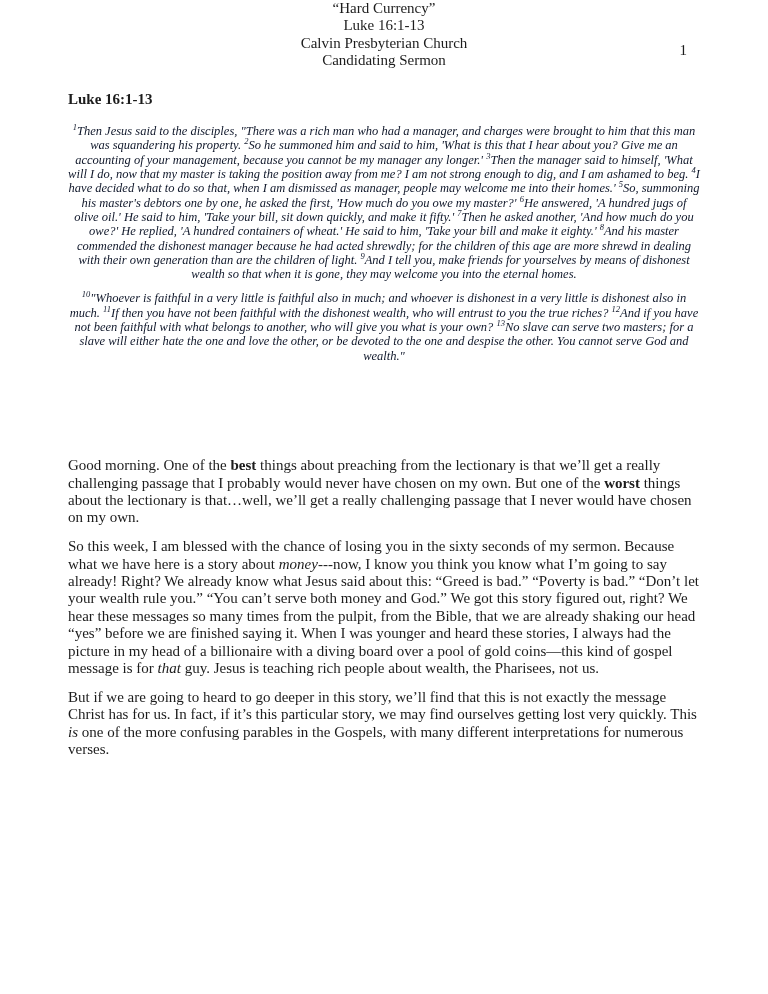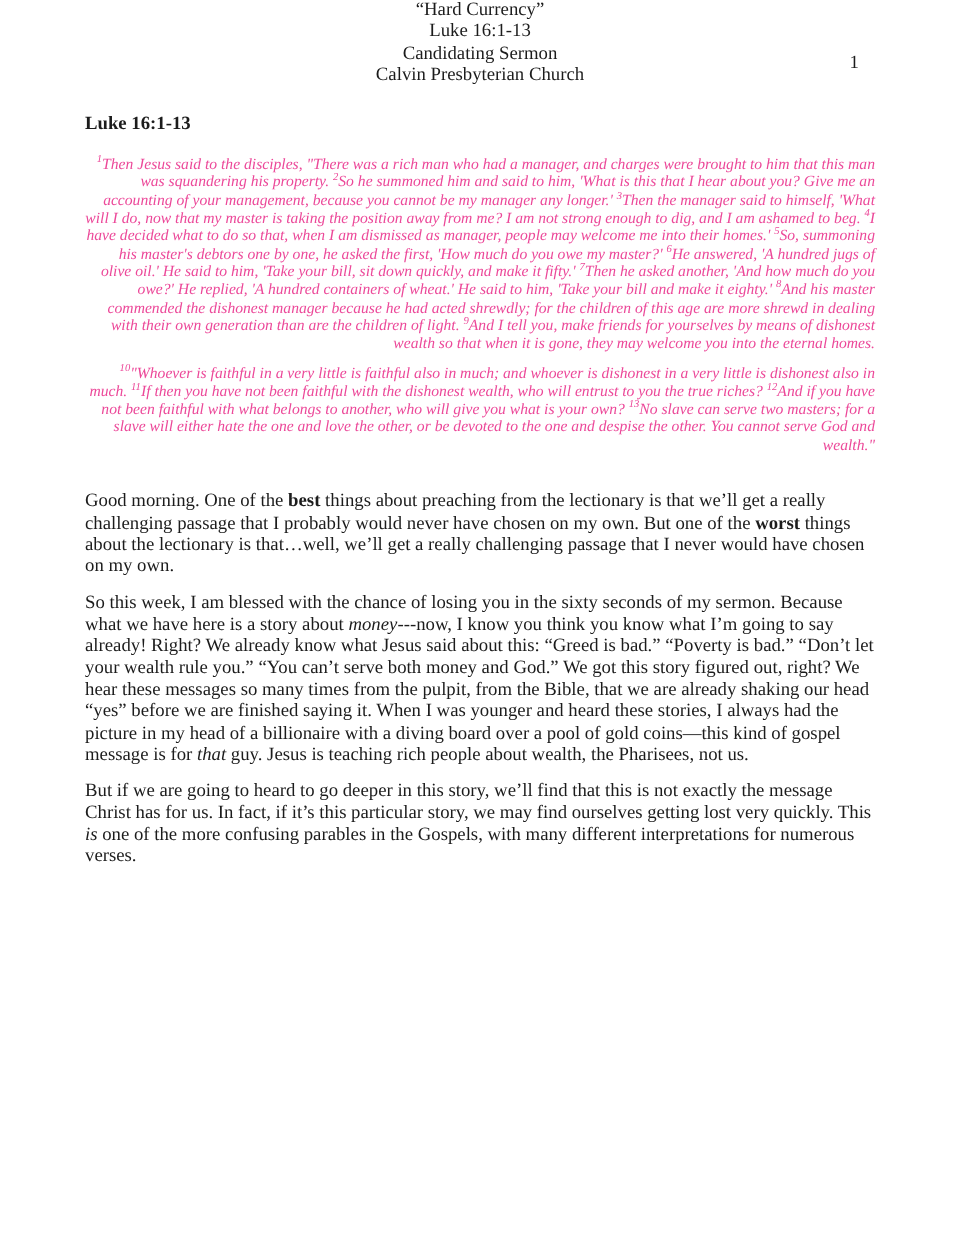--- a/index.html
+++ b/index.html
@@ -38,52 +38,52 @@
     font-weight: bold;
   }
   .scripture {
     margin-top: 16px;
   }
   .scripture p {
     margin: 0 0 9.6px 0;
     font-size: 12.5px;
     line-height: 14.35px;
     font-style: italic;
-    text-align: right;
-    color: #ec4899;
+    text-align: center;
+    color: #0f172a;
   }
   .scripture sup {
     font-size: 8.5px;
     line-height: 0;
     vertical-align: super;
   }
   .sermon-body {
-    margin-top: 30px;
+    margin-top: 94px;
   }
   .sermon-body p {
     margin: 0 0 11.5px 0;
     font-size: 15px;
     line-height: 17.4px;
     text-align: left;
   }
   .sermon-body b { font-weight: bold; }
   .sermon-body i, .scripture i { font-style: italic; }
 </style>
 </head>
 <body>
 
 <div class="page">
 
   <div class="page-number">1</div>
 
   <div class="title-block">
       <div>“Hard Currency”</div>
       <div>Luke 16:1-13</div>
+      <div>Calvin Presbyterian Church</div>
       <div>Candidating Sermon</div>
-      <div>Calvin Presbyterian Church</div>
     </div>
 
   <h2 class="scripture-heading">Luke 16:1-13</h2>
 
   <div class="scripture">
       <p><sup>1</sup><span>Then Jesus said to the disciples, "There was a rich man who had a manager, and charges were brought to him that this man was squandering his property. </span><sup>2</sup><span>So he summoned him and said to him, 'What is this that I hear about you? Give me an accounting of your management, because you cannot be my manager any longer.' </span><sup>3</sup><span>Then the manager said to himself, 'What will I do, now that my master is taking the position away from me? I am not strong enough to dig, and I am ashamed to beg. </span><sup>4</sup><span>I have decided what to do so that, when I am dismissed as manager, people may welcome me into their homes.' </span><sup>5</sup><span>So, summoning his master's debtors one by one, he asked the first, 'How much do you owe my master?' </span><sup>6</sup><span>He answered, 'A hundred jugs of olive oil.' He said to him, 'Take your bill, sit down quickly, and make it fifty.' </span><sup>7</sup><span>Then he asked another, 'And how much do you owe?' He replied, 'A hundred containers of wheat.' He said to him, 'Take your bill and make it eighty.' </span><sup>8</sup><span>And his master commended the dishonest manager because he had acted shrewdly; for the children of this age are more shrewd in dealing with their own generation than are the children of light. </span><sup>9</sup><span>And I tell you, make friends for yourselves by means of dishonest wealth so that when it is gone, they may welcome you into the eternal homes.</span></p>
       <p><sup>10</sup><span>"Whoever is faithful in a very little is faithful also in much; and whoever is dishonest in a very little is dishonest also in much. </span><sup>11</sup><span>If then you have not been faithful with the dishonest wealth, who will entrust to you the true riches? </span><sup>12</sup><span>And if you have not been faithful with what belongs to another, who will give you what is your own? </span><sup>13</sup><span>No slave can serve two masters; for a slave will either hate the one and love the other, or be devoted to the one and despise the other. You cannot serve God and wealth."</span></p>
     </div>
 
   <div class="sermon-body">

